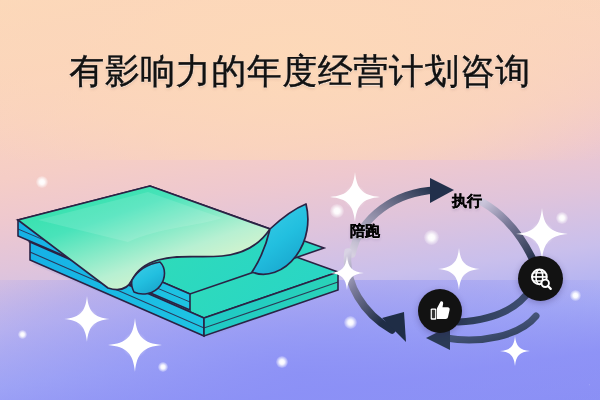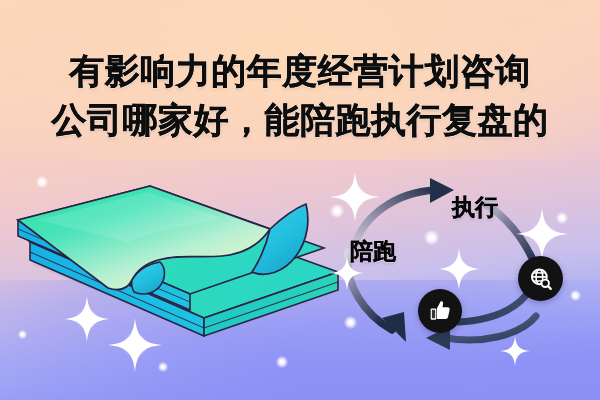--- a/index.html
+++ b/index.html
@@ -60,21 +60,21 @@
     top: 46px;
     width: 600px;
     text-align: center;
     z-index: 40;
     pointer-events: none;
   }
   .title-line {
     display: block;
     font-size: 35px;
     line-height: 49px;
-    font-weight: 700;
+    font-weight: 400;
     color: #121212;
     letter-spacing: 0.5px;
     white-space: nowrap;
     text-shadow:
       0 1px 0 rgba(255,255,255,0.55),
       1px 0 0 rgba(255,255,255,0.25),
       -1px 0 0 rgba(255,255,255,0.25),
       0 2px 3px rgba(120,80,60,0.18);
     -webkit-text-stroke: 0.4px #0b0b0b;
   }
@@ -115,32 +115,32 @@
     left: 330px;
     top: 168px;
     width: 270px;
     height: 190px;
     z-index: 25;
   }
   .flow svg { display: block; overflow: visible; }
 
   .flow-label {
     position: absolute;
-    font-size: 23px;
+    font-size: 15px;
     font-weight: 700;
     color: #101010;
     white-space: nowrap;
     z-index: 33;
     text-shadow:
       0 1px 0 rgba(255,255,255,0.5),
       0 2px 3px rgba(60,50,110,0.2);
     -webkit-text-stroke: 0.3px #000;
     pointer-events: none;
   }
-  #label-peipao { left: 350px; top: 222px; margin-top: 14px; }
+  #label-peipao { left: 350px; top: 222px; }
   #label-zhixing { left: 452px; top: 192px; }
   #label-fupan   { left: 455px; top: 288px; }
 
   .icon-badge {
     position: absolute;
     border-radius: 50%;
     background: #121212;
     display: flex;
     align-items: center;
     justify-content: center;
@@ -384,18 +384,17 @@
       <path d="M5.3 7.0 H16.7" stroke="#ffffff" stroke-width="1.3"></path>
       <path d="M5.3 14.2 H16.7" stroke="#ffffff" stroke-width="1.3"></path>
       <ellipse cx="11" cy="10.6" rx="3" ry="6.6" fill="none" stroke="#ffffff" stroke-width="1.4"></ellipse>
       <circle cx="16.2" cy="16.3" r="3.3" fill="#121212" stroke="#ffffff" stroke-width="1.7"></circle>
       <path d="M18.6 18.7 L21.1 21.2" stroke="#ffffff" stroke-width="2" stroke-linecap="round"></path>
     </svg>
   </div>
 
   <div class="title-block">
     <span class="title-line">有影响力的年度经营计划咨询</span>
-    <span class="title-line">公司哪家好，能陪跑执行复盘的</span>
   </div>
 
   <div class="watermark">·</div>
 
 </div>
 
 </body></html>

